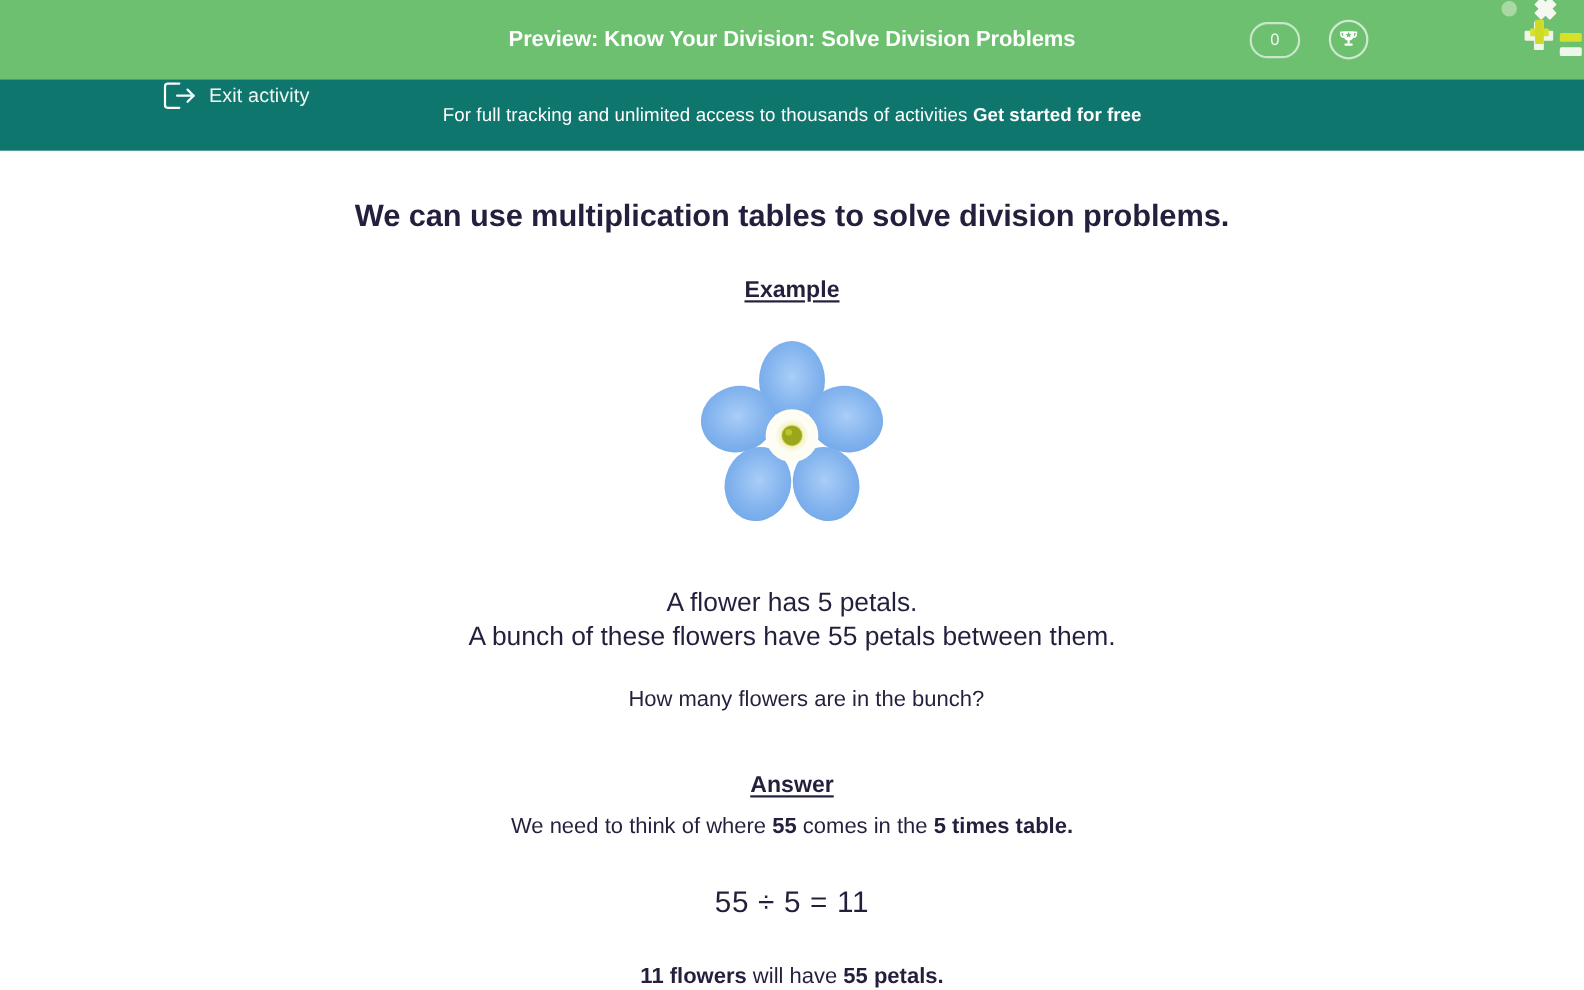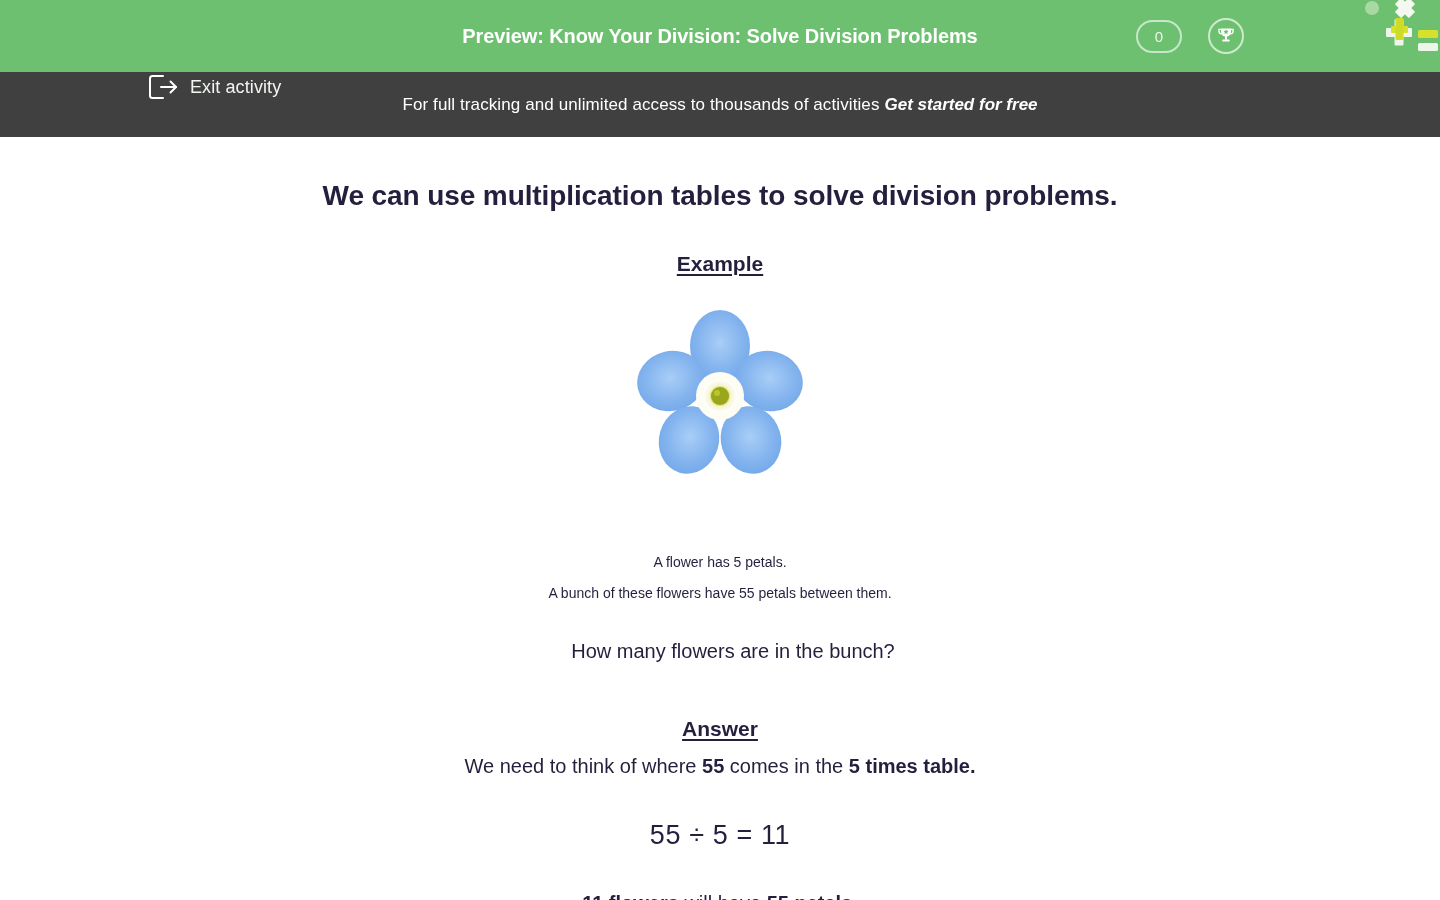--- a/index.html
+++ b/index.html
@@ -104,35 +104,34 @@
   .logo-deco {
     position:absolute;
     right:0; top:0;
     width:80px; height:56px;
     pointer-events:none;
   }
 
   
   .promo {
     height:65px;
-    background:#404040;
+    background:#0f766e;
     display:flex;
     align-items:center;
     justify-content:center;
     color:#ffffff;
     font-size:17px;
   }
   .promo-text { letter-spacing:.1px; }
   .promo-cta {
     font-weight:bold;
     color:#ffffff;
     text-decoration:none;
     margin-left:5px;
     cursor:pointer;
-    font-style:italic;
   }
 
   
   .content {
     text-align:center;
     padding-top:43px;
   }
 
   .lead {
     font-size:28px;
@@ -153,22 +152,22 @@
   .flower-wrap {
     margin-top:30px;
     height:180px;
     display:flex;
     align-items:center;
     justify-content:center;
   }
   .flower { width:170px; height:172px; display:block; }
 
   .story {
-    margin-top:61px;
-    font-size:14px;
+    margin-top:46px;
+    font-size:24px;
     line-height:31px;
     color:#251f3d;
   }
 
   .question {
     margin-top:31px;
     font-size:20px;
     color:#251f3d;
     padding-left:26px;
   }

